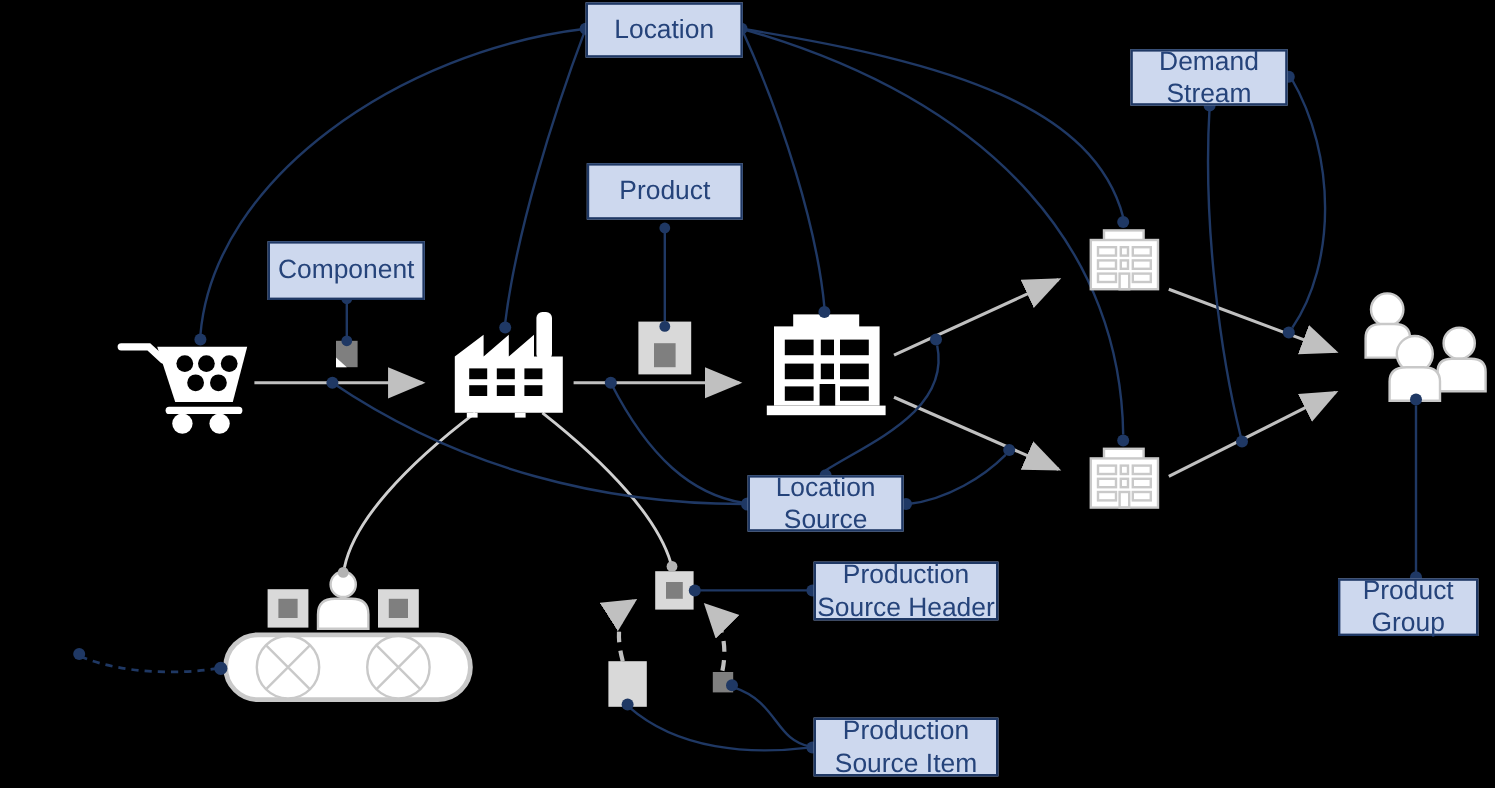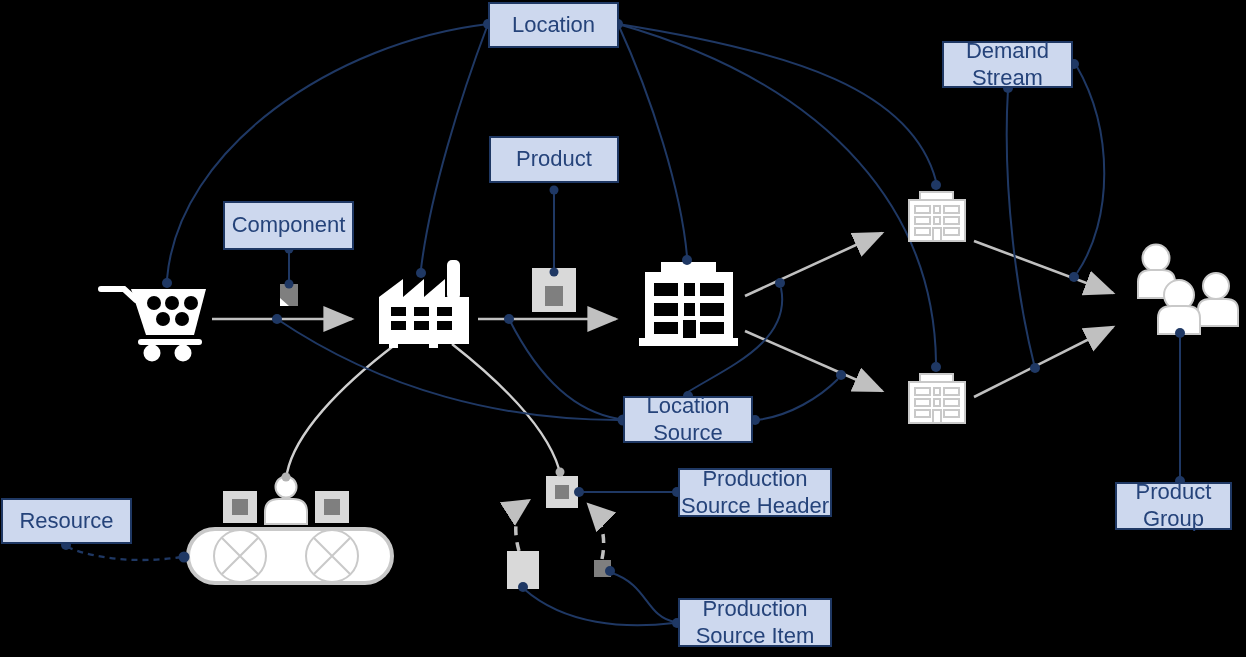--- a/index.html
+++ b/index.html
@@ -247,20 +247,17 @@
 Source</span>
   </div>
   <div class="label-box" style="left:678px;top:468px;width:154px;height:49px">
     <span>Production
 Source Header</span>
   </div>
   <div class="label-box" style="left:678px;top:598px;width:154px;height:49px">
     <span>Production
 Source Item</span>
   </div>
-  <div class="label-box" style="left:1px;top:498px;width:131px;height:46px">
-    <span>Resource</span>
-  </div>
   <div class="label-box" style="left:1115px;top:482px;width:117px;height:48px">
     <span>Product
 Group</span>
   </div>
 </div>
 
 </body></html>

